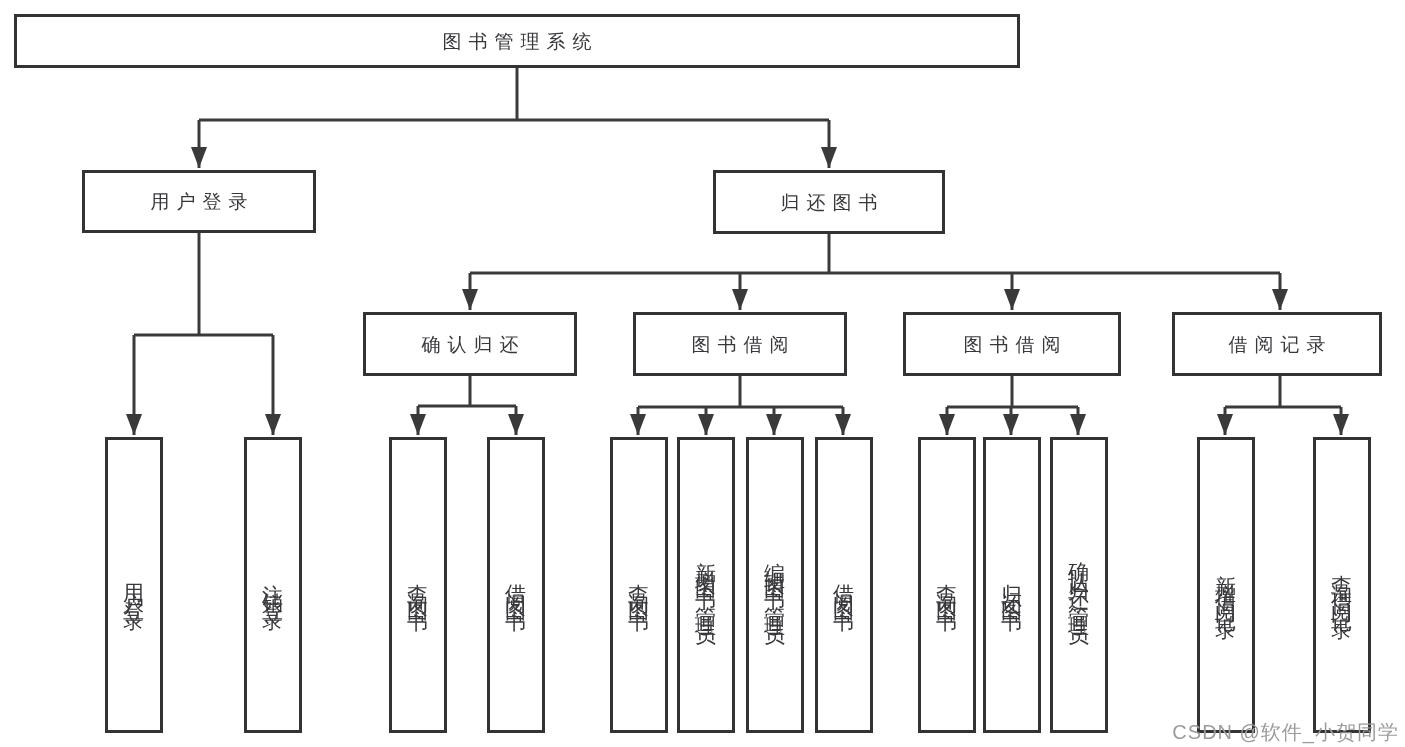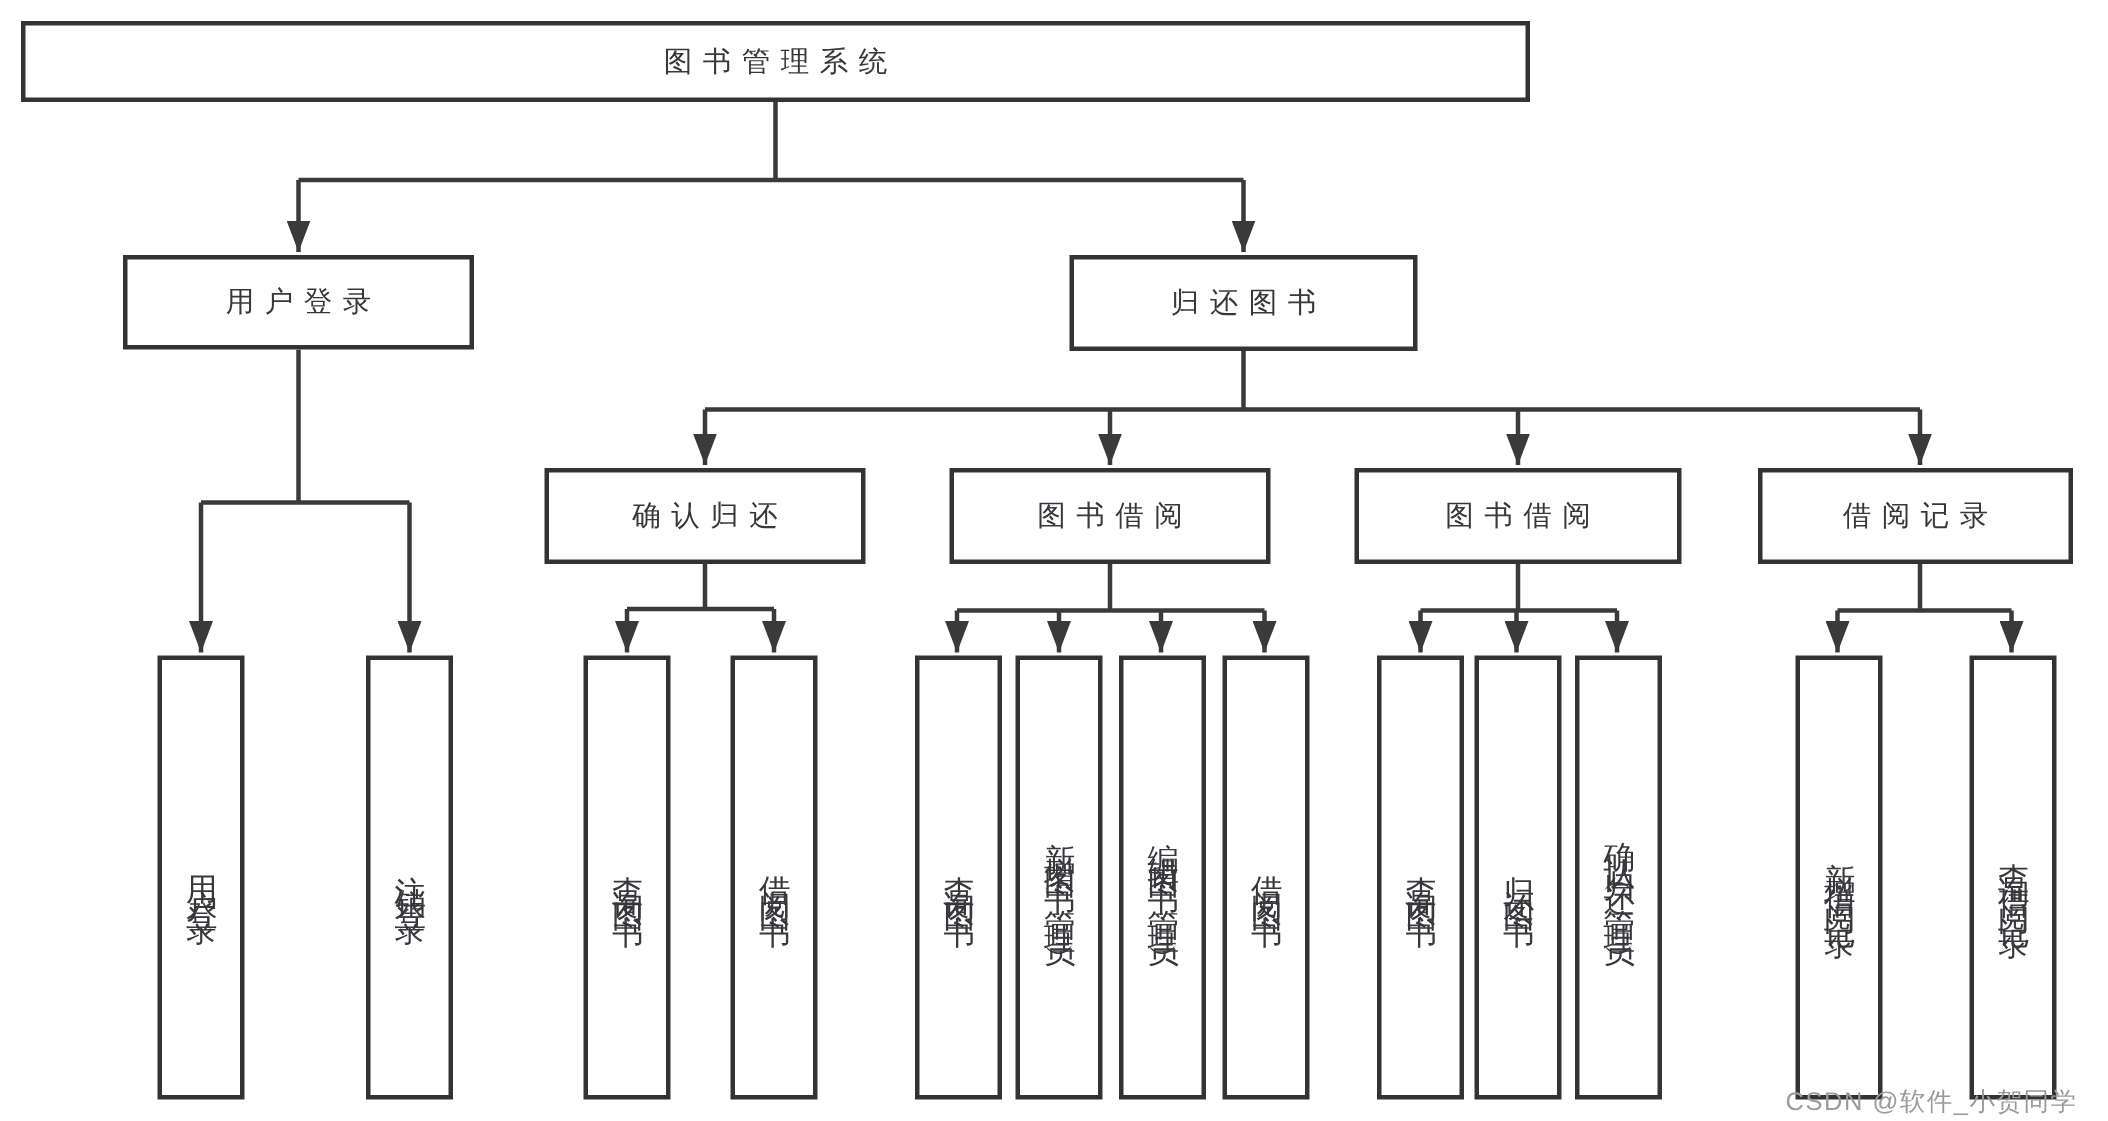--- a/index.html
+++ b/index.html
@@ -38,23 +38,23 @@
     writing-mode: vertical-rl;
     text-orientation: mixed;
     font-size: 21px;
     letter-spacing: 9px;
     line-height: 1;
     color: #38383c;
     white-space: nowrap;
   }
   #watermark {
     position: absolute;
-    right: 20px;
+    right: 6px;
     bottom: 1px;
-    font-size: 17px;
+    font-size: 20px;
     color: #9b9b9b;
     letter-spacing: 1px;
     z-index: 5;
     white-space: nowrap;
   }
 </style>
 </head>
 <body>
 
 <div id="canvas">

